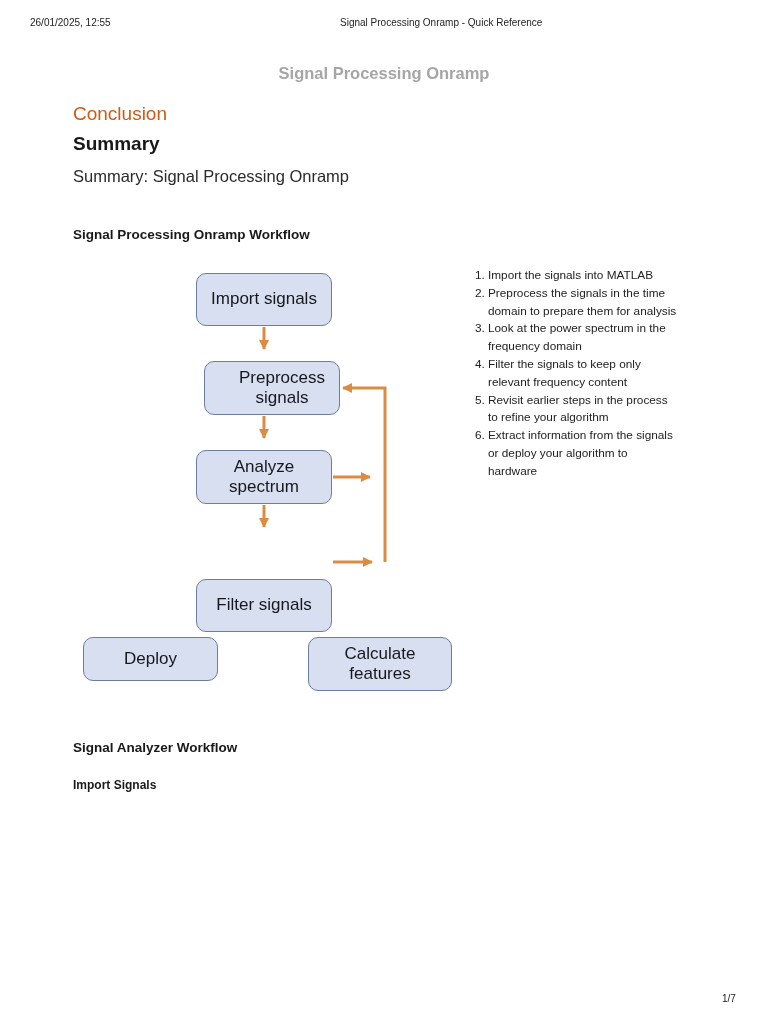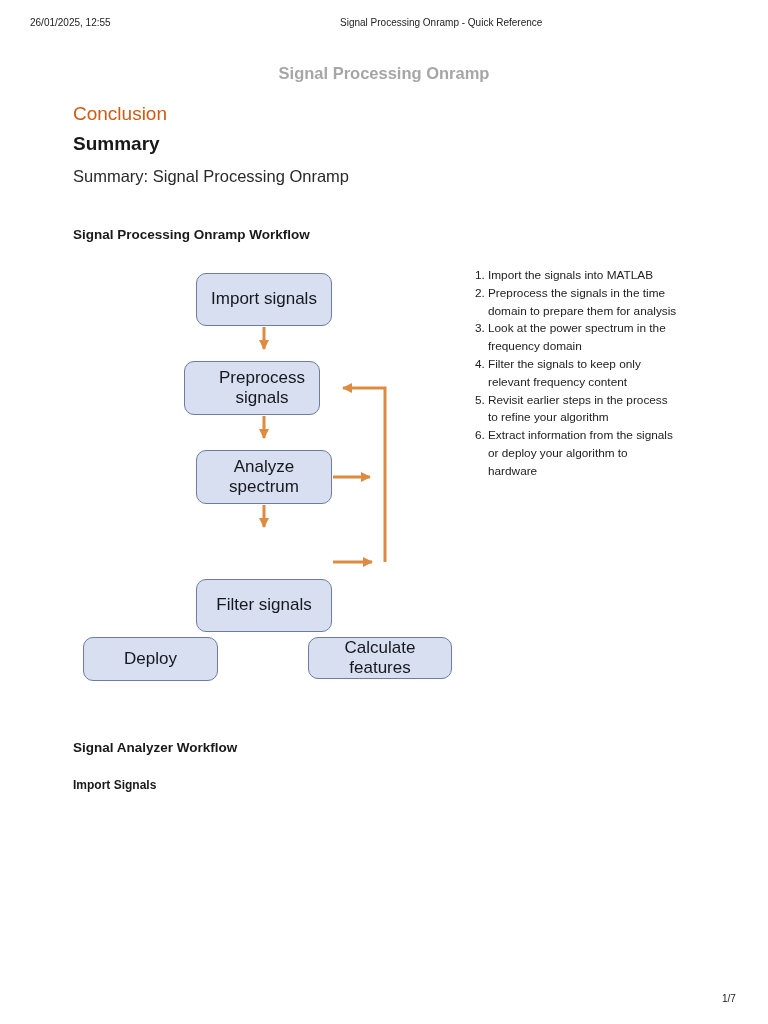--- a/index.html
+++ b/index.html
@@ -68,25 +68,25 @@
     position: absolute;
     background: var(--box-fill, #d8dff1);
     border: 1.6px solid var(--box-border, #6c7da0);
     border-radius: 10px;
     display: flex; align-items: center; justify-content: center;
     text-align: center;
     font-size: 17px; line-height: 1.18; color: #15181d;
     white-space: pre-line;
   }
   .node-import     { left: 196px; top: 273px; width: 136px; height: 53px; }
-  .node-preprocess { left: 184px; top: 361px; width: 136px; height: 54px; padding-left: 20px; }
+  .node-preprocess { left: 204px; top: 361px; width: 136px; height: 54px; padding-left: 20px; }
   .node-analyze    { left: 196px; top: 450px; width: 136px; height: 54px; }
   .node-filter     { left: 196px; top: 538px; width: 136px; height: 53px; margin-top: 41px; }
   .node-deploy     { left:  83px; top: 637px; width: 135px; height: 44px; }
-  .node-calculate  { left: 308px; top: 637px; width: 144px; height: 42px; }
+  .node-calculate  { left: 308px; top: 637px; width: 144px; height: 54px; }
   .flow-arrows {
     position: absolute; left: 70px; top: 260px;
     width: 400px; height: 440px;
   }
   .flow-arrows path.arrow {
     stroke: var(--arrow, #dc8b41);
     stroke-width: 3;
     fill: none;
   }
   .flow-arrows marker path { fill: var(--arrow, #dc8b41); }

